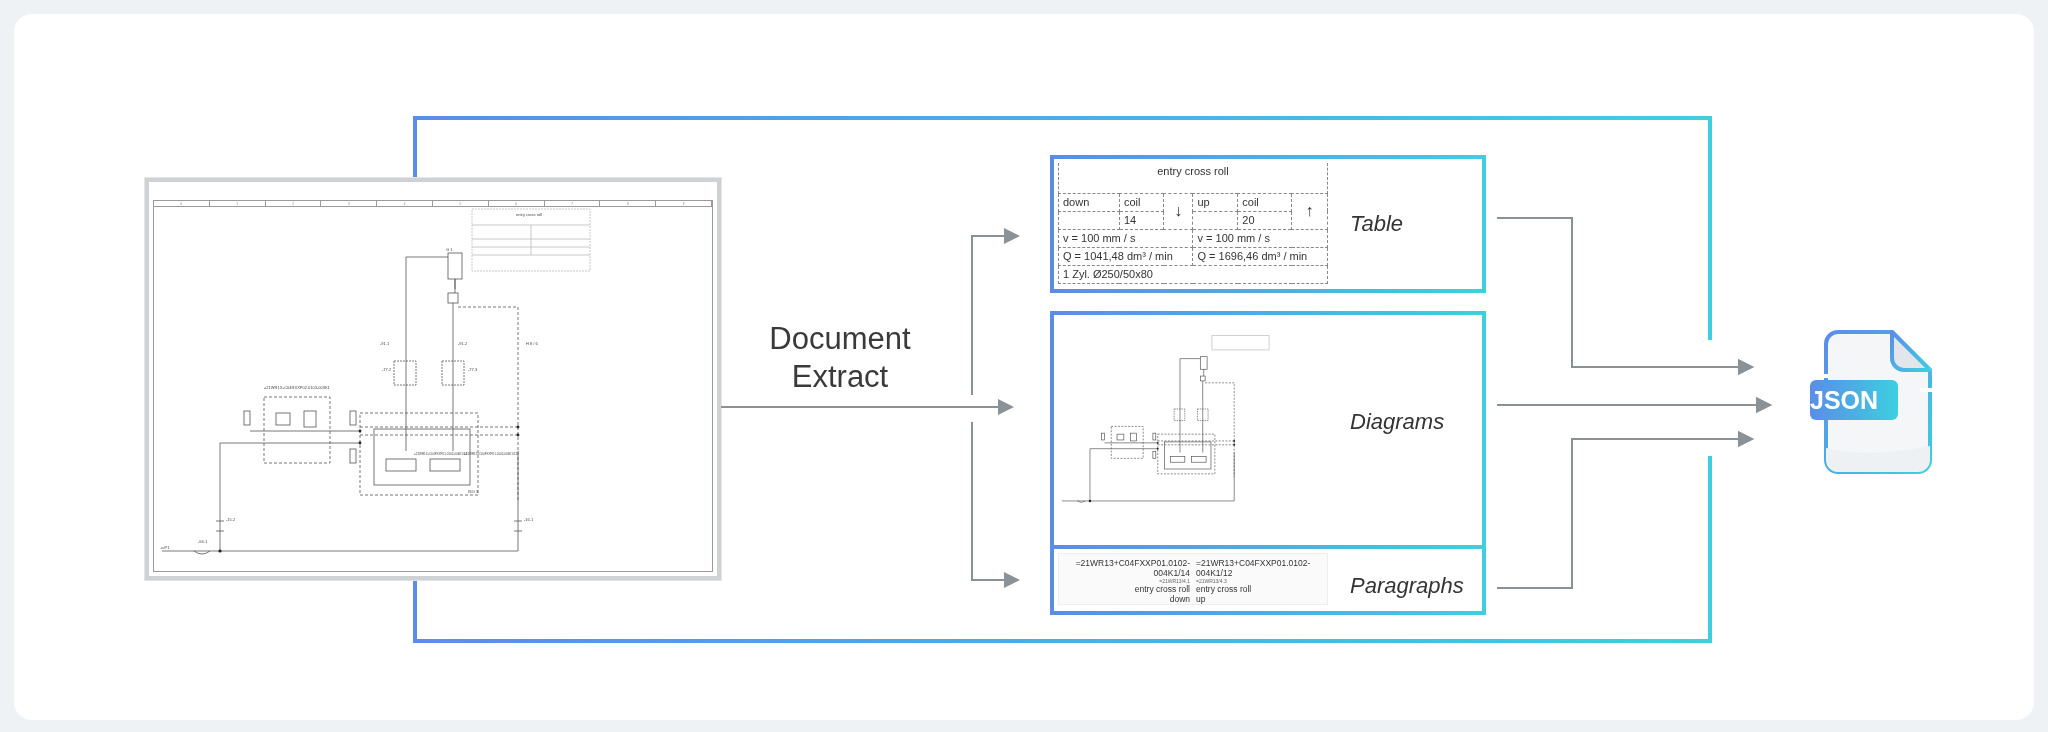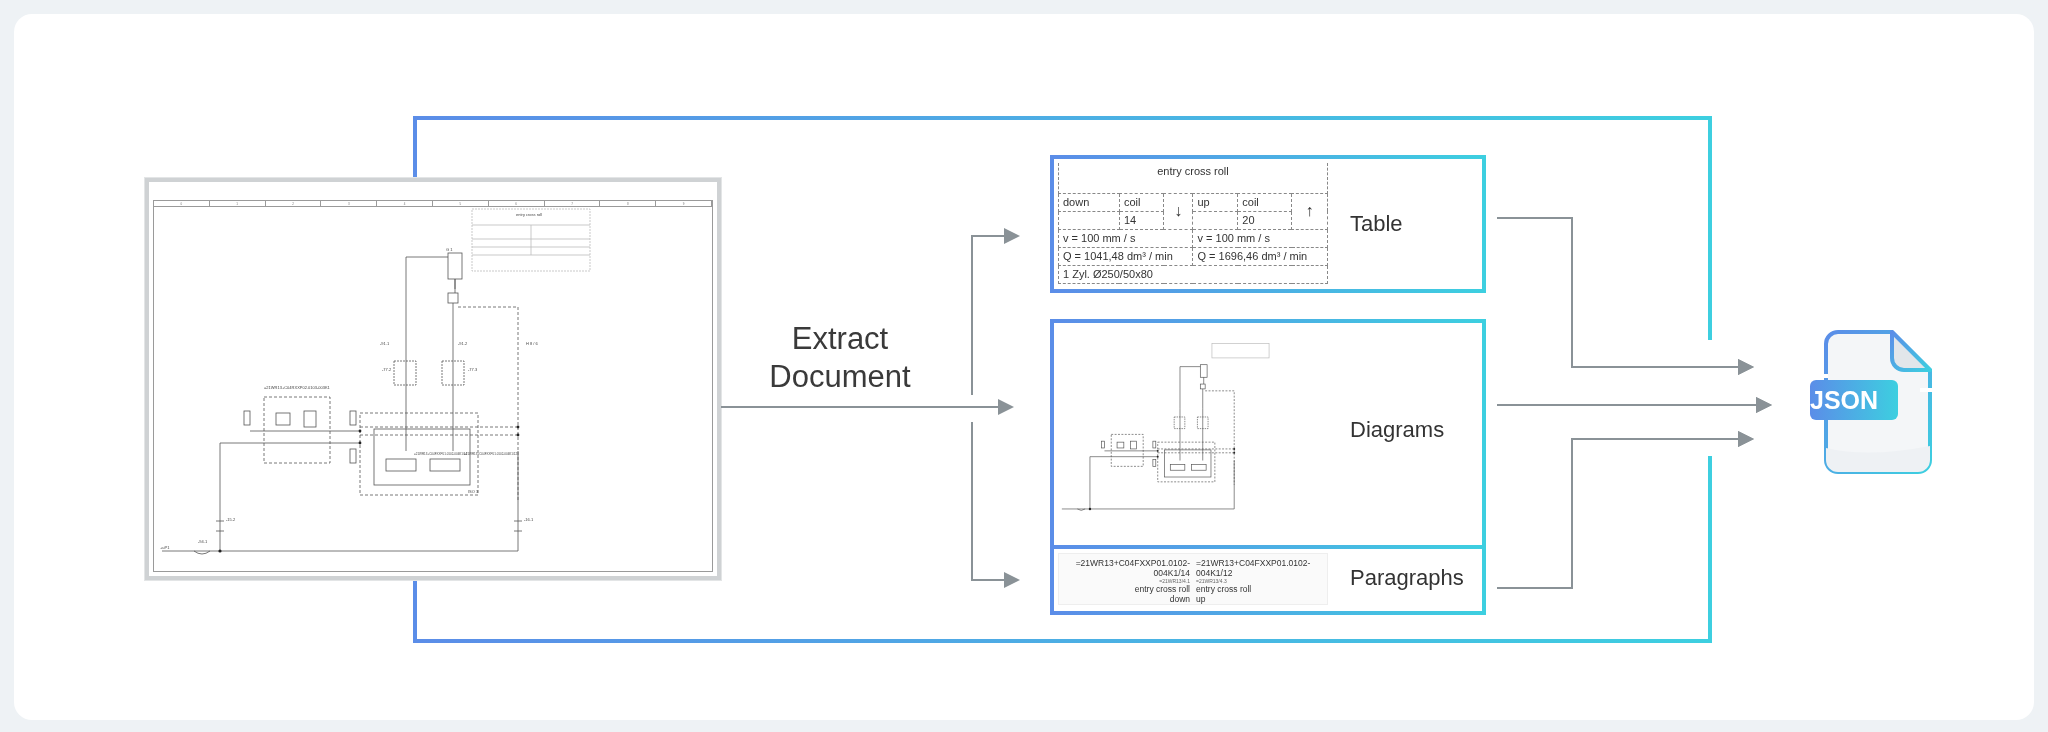--- a/index.html
+++ b/index.html
@@ -9,21 +9,21 @@
   .abs { position: absolute; }
   .frame-outer { position: absolute; left: 413px; top: 116px; width: 1299px; height: 527px; border: 4px solid transparent; border-image: linear-gradient(90deg, #5b8de8, #3dcfe0) 1; }
   .frame-gap-top { position: absolute; left: 1700px; top: 340px; width: 20px; height: 100px; background: #fff; }
   .doc { position: absolute; left: 145px; top: 178px; width: 576px; height: 402px; background: #fff; border: 4px solid #cfd2d4; box-shadow: 0 0 0 1px #e3e5e6; }
   .doc .inner { position: absolute; left: 4px; top: 18px; right: 4px; bottom: 4px; border: 1px solid #9a9a9a; }
   .ruler { position: absolute; left: 0; right: 0; top: 0; height: 6px; border-bottom: 1px solid #9a9a9a; display: flex; }
   .ruler span { flex: 1; border-right: 1px solid #9a9a9a; font-size: 3px; color: #777; text-align: center; line-height: 6px; }
   .schem { position: absolute; left: 0; top: 0; }
   .extract { position: absolute; left: 740px; top: 320px; width: 200px; text-align: center; font-size: 31px; line-height: 38px; color: #3a3a3a; }
   .card { position: absolute; background: #fff; border: 4px solid transparent; border-image: linear-gradient(90deg, #5b8de8, #3dcfe0) 1; }
-  .card-label { position: absolute; font-size: 22px; color: #333; }
+  .card-label { position: absolute; font-size: 22px; color: #333; font-style: italic; }
   .tbl { position: absolute; left: 4px; top: 4px; width: 270px; font-size: 11px; color: #333; }
   .tbl table { width: 100%; border-collapse: collapse; }
   .tbl td { border: 1px dashed #888; padding: 2px 4px; height: 18px; }
   .para { position: absolute; left: 4px; top: 4px; width: 270px; height: 52px; background: #fafafa; border: 1px solid #eee; font-size: 8.5px; color: #333; display: flex; gap: 6px; padding: 4px; }
   .para .col { flex: 1; }
   .para .tiny { font-size: 5px; color: #666; }
   .json-file { position: absolute; left: 1808px; top: 328px; width: 130px; height: 148px; }
 </style>
 </head>
 <body>
@@ -145,22 +145,22 @@
     </marker>
   </defs>
   <g stroke="#8a9297" stroke-width="2" fill="none">
     <line x1="1572" y1="367" x2="1752" y2="367" marker-end="url(#ah2)"></line>
     <line x1="1497" y1="405" x2="1770" y2="405" marker-end="url(#ah2)"></line>
     <line x1="1572" y1="439" x2="1752" y2="439" marker-end="url(#ah2)"></line>
   </g>
 </svg>
 
 <div class="extract">
+  <div>Document</div>
   <div>Extract</div>
-  <div>Document</div>
 </div>
 
 <div class="card" style="left:1050px;top:155px;width:436px;height:138px;">
   <div class="tbl">
     <table>
       <tbody>
           <tr>
             <td colspan="6" style="text-align:center;height:30px;vertical-align:top;border-top:none">entry cross roll</td>
           </tr>
       <tr>
@@ -187,21 +187,21 @@
       </tr>
       <tr>
             <td colspan="6" style="text-align:left">1 Zyl. Ø250/50x80</td>
           </tr>
     </tbody>
       </table>
   </div>
   <div class="card-label" style="left:296px;top:52px">Table</div>
 </div>
 
-<div class="card" style="left:1050px;top:319px;width:436px;height:256px;">
+<div class="card" style="left:1050px;top:311px;width:436px;height:256px;">
   <svg class="abs" style="left:4px;top:4px" width="274" height="209" viewBox="0 0 566 380">
     <g stroke="#555" stroke-width="1.4" fill="none">
       <rect x="318" y="8" width="118" height="30" stroke="#bbb"></rect>
       <rect x="294" y="52" width="14" height="26"></rect>
       <line x1="301" y1="78" x2="301" y2="92"></line>
       <polyline points="294,56 252,56 252,142"></polyline>
       <rect x="294" y="92" width="10" height="10"></rect>
       <polyline points="299,102 299,142"></polyline>
       <polyline points="304,106 364,106 364,300" stroke-dasharray="4,3"></polyline>
       <rect x="240" y="160" width="22" height="24" stroke-dasharray="3,2"></rect>
@@ -246,21 +246,21 @@
       <div>entry cross roll</div>
       <div>down</div>
     </div>
     <div class="col">
       <div>=21WR13+C04FXXP01.0102-004K1/12</div>
       <div class="tiny">=21WR13/4.3</div>
       <div>entry cross roll</div>
       <div>up</div>
     </div>
   </div>
-  <div class="card-label" style="left:296px;top:16px">Paragraphs</div>
+  <div class="card-label" style="left:296px;top:24px">Paragraphs</div>
 </div>
 
 <div class="json-file">
   <svg width="130" height="148" viewBox="0 0 130 148">
     <defs>
       <linearGradient id="jg" x1="0" y1="0" x2="1" y2="1">
         <stop offset="0" stop-color="#5b8de8"></stop>
         <stop offset="1" stop-color="#3dcfe0"></stop>
       </linearGradient>
       <linearGradient id="bg" x1="0" y1="0" x2="1" y2="0">

